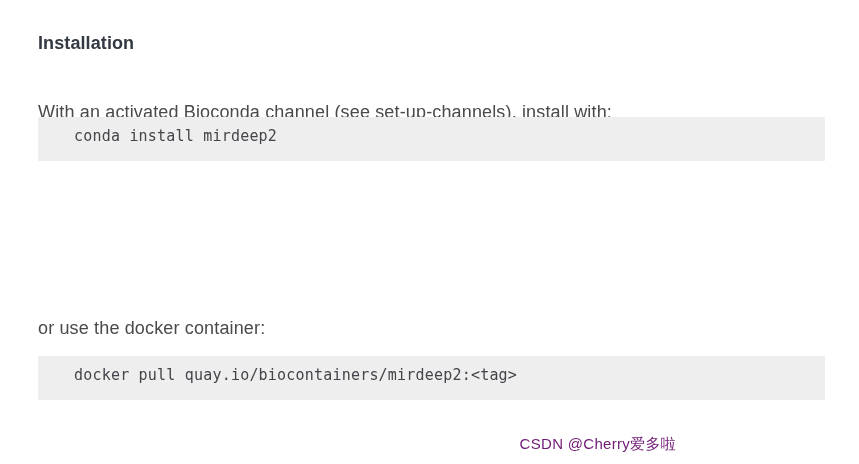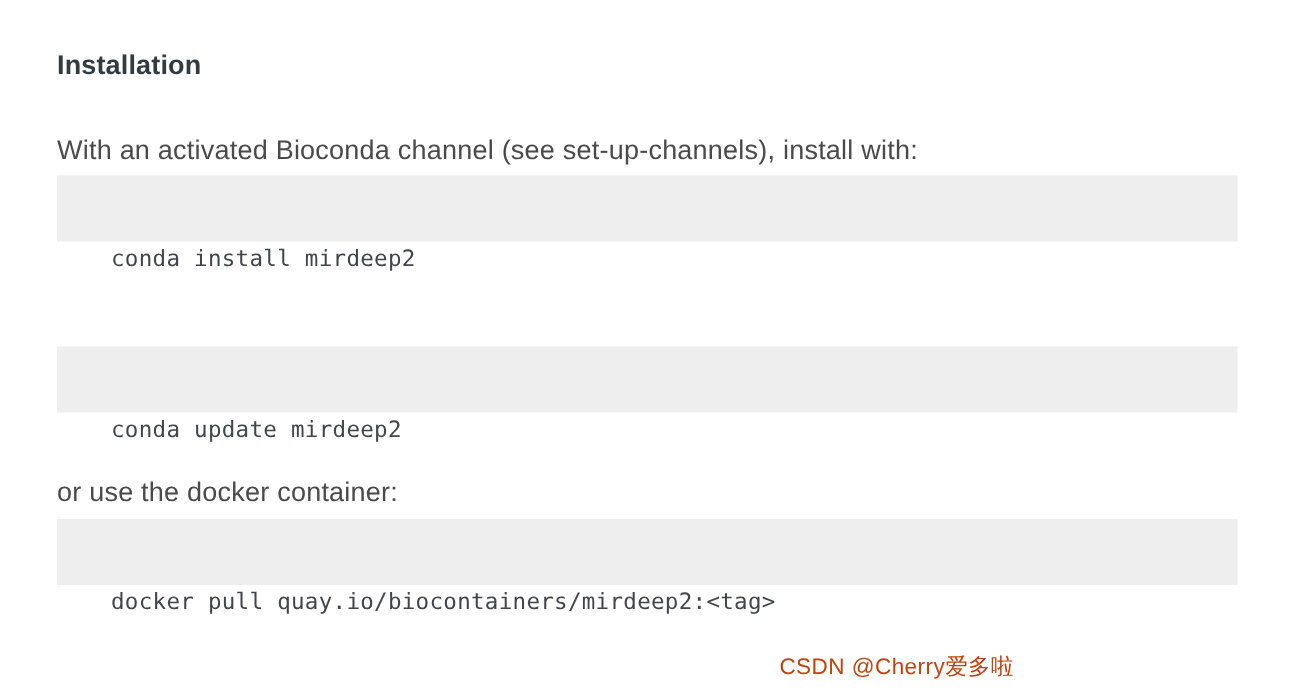--- a/index.html
+++ b/index.html
@@ -38,21 +38,21 @@
     position: absolute;
     left: 38px;
     font-size: 18px;
     font-weight: normal;
     color: #4a4a4a;
     line-height: 24px;
     letter-spacing: 0.15px;
     white-space: nowrap;
   }
 
-  .para-1 { top: 70px; }
+  .para-1 { top: 82px; }
   .para-2 { top: 185px; }
   .para-3 { top: 298px; }
   .para-4 { top: 411px; }
 
   .code-block {
     position: absolute;
     left: 38px;
     width: 787px;
     height: 44px;
     background: #eeeeee;
@@ -61,26 +61,25 @@
 
   .code-block .code-text {
     position: absolute;
     left: 36px;
     top: 10px;
     font-family: "DejaVu Sans Mono", "Liberation Mono", monospace;
     font-size: 15px;
     color: #43454a;
     letter-spacing: 0.2px;
     white-space: pre;
-    margin-top: 36px;
   }
 
   .code-1 { top: 117px; }
   .code-2 { top: 231px; }
-  .code-3 { top: 346px; }
+  .code-3 { top: 356px; }
 
   .doc-link {
     color: #2980b9;
     text-decoration: none;
     border-bottom: 1px dotted #9bc4dd;
     padding-bottom: 1px;
     cursor: pointer;
   }
 
   .inline-code {
@@ -89,44 +88,41 @@
     font-weight: bold;
     color: #3b3f46;
     letter-spacing: 0;
   }
 
   .watermark {
     position: absolute;
     right: 14px;
     bottom: 10px;
     font-size: 15px;
-    color: #c2410c;
+    color: #701a75;
     font-family: "Liberation Sans", sans-serif;
     letter-spacing: 0.3px;
     white-space: nowrap;
     user-select: none;
   }
 </style>
 </head>
 <body>
 
 <div class="page">
 
   <h2 class="section-heading">Installation</h2>
 
   <p class="para para-1">With an activated Bioconda channel (see set-up-channels), install with:</p>
 
   <div class="code-block code-1">
     <span class="code-text">conda install mirdeep2</span>
   </div>
 
 
-  <div class="code-block code-2">
-    <span class="code-text">conda update mirdeep2</span>
-  </div>
 
   <p class="para para-3">or use the docker container:</p>
 
   <div class="code-block code-3">
     <span class="code-text">docker pull quay.io/biocontainers/mirdeep2:&lt;tag&gt;</span>
   </div>
 
 
   <div class="watermark">CSDN @Cherry爱多啦</div>
 

